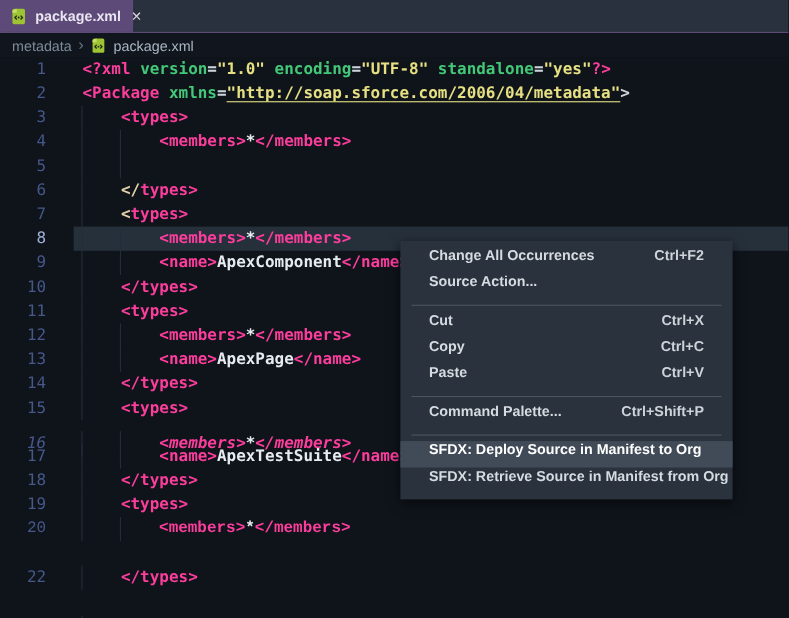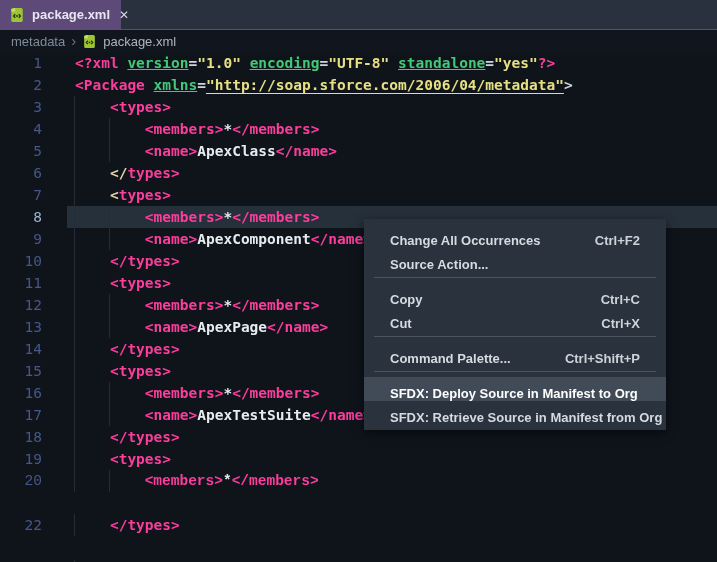--- a/index.html
+++ b/index.html
@@ -28,32 +28,32 @@
           font-family:"DejaVu Sans Mono","Liberation Mono",monospace;font-size:14.5px;font-weight:600;}
   .row{position:absolute;left:0;right:0;height:22px;}
   .row.active::before{content:"";position:absolute;left:67px;right:0;top:0;bottom:0;background:#26303b;}
   .ln{position:absolute;left:0;top:0;width:42px;text-align:right;color:#46578a;
       line-height:22px;font-weight:400;}
   .row.active .ln{color:#9db0d6;}
   .guide{position:absolute;top:0;height:22px;width:1px;background:#232d39;}
   .code{position:absolute;left:75px;top:0;line-height:22px;white-space:pre;}
   .t-ws{color:#0f141b;}
   .t-tag{color:#fb3d9c;}
-  .t-attr{color:#43c878;text-decoration:underline;}
+  .t-attr{color:#43c878;}
   .t-str{color:#e6e083;}
   .t-link{color:#e6e083;text-decoration:underline;text-underline-offset:3px;}
   .t-plain{color:#e6ebf0;}
   .t-punc{color:#ced4da;}
   .t-gold{color:#e3d4a8;}
 
   
   .menu{position:absolute;left:364px;top:219px;width:302px;background:#2a323d;
         padding:5px 0;box-sizing:border-box;box-shadow:0 3px 10px rgba(0,0,0,.55);
         font-size:13px;font-weight:600;color:#d6dbe1;z-index:10;}
-  .mi{display:flex;justify-content:space-between;align-items:flex-end;height:24px;
+  .mi{display:flex;justify-content:space-between;align-items:flex-start;height:24px;
       padding:0 26px;cursor:pointer;white-space:nowrap;}
   .mi.hl{background:#414b58;color:#ffffff;}
   .mi .sc{color:#cdd3d9;font-weight:600;}
   .msep{height:1px;background:#4c555f;margin:5px 10px;}
 </style>
 </head>
 <body>
 
 <div class="app">
 
@@ -105,21 +105,20 @@
       <div class="row" style="top: 66px;">
         <span class="ln">4</span>
         <span class="guide" style="left: 74px;"></span>
         <span class="guide" style="left: 109px;"></span>
         <span class="code"><span class="t-ws">        </span><span class="t-tag">&lt;members&gt;</span><span class="t-plain">*</span><span class="t-tag">&lt;/members&gt;</span></span>
       </div>
       <div class="row" style="top: 88px;">
         <span class="ln">5</span>
         <span class="guide" style="left: 74px;"></span>
         <span class="guide" style="left: 109px;"></span>
-        <span class="code"><span class="t-ws">        </span><span class="t-tag">&lt;name&gt;</span><span class="t-plain">ApexClass</span><span class="t-tag">&lt;/name&gt;</span></span>
       </div>
       <div class="row" style="top: 110px;">
         <span class="ln">6</span>
         <span class="guide" style="left: 74px;"></span>
         <span class="code"><span class="t-ws">    </span><span class="t-gold">&lt;/</span><span class="t-tag">types&gt;</span></span>
       </div>
       <div class="row" style="top: 132px;">
         <span class="ln">7</span>
         <span class="guide" style="left: 74px;"></span>
         <span class="code"><span class="t-ws">    </span><span class="t-gold">&lt;</span><span class="t-tag">types&gt;</span></span>
@@ -161,21 +160,21 @@
       <div class="row" style="top: 286px;">
         <span class="ln">14</span>
         <span class="guide" style="left: 74px;"></span>
         <span class="code"><span class="t-ws">    </span><span class="t-tag">&lt;/types&gt;</span></span>
       </div>
       <div class="row" style="top: 308px;">
         <span class="ln">15</span>
         <span class="guide" style="left: 74px;"></span>
         <span class="code"><span class="t-ws">    </span><span class="t-tag">&lt;types&gt;</span></span>
       </div>
-      <div class="row" style="top: 330px;">
+      <div class="row" style="top: 340px; font-style: italic;">
         <span class="ln">16</span>
         <span class="guide" style="left: 74px;"></span>
         <span class="guide" style="left: 109px;"></span>
         <span class="code"><span class="t-ws">        </span><span class="t-tag">&lt;members&gt;</span><span class="t-plain">*</span><span class="t-tag">&lt;/members&gt;</span></span>
       </div>
       <div class="row" style="top: 352px;">
         <span class="ln">17</span>
         <span class="guide" style="left: 74px;"></span>
         <span class="guide" style="left: 109px;"></span>
         <span class="code"><span class="t-ws">        </span><span class="t-tag">&lt;name&gt;</span><span class="t-plain">ApexTestSuite</span><span class="t-tag">&lt;/name&gt;</span></span>
@@ -212,26 +211,30 @@
       <div class="mi">
         <span class="lab">Change All Occurrences</span>
         <span class="sc">Ctrl+F2</span>
       </div>
       <div class="mi">
         <span class="lab">Source Action...</span>
         <span class="sc"></span>
       </div>
       <div class="msep"></div>
       <div class="mi">
+        <span class="lab">Cut</span>
+        <span class="sc">Ctrl+X</span>
+      </div>
+      <div class="mi">
         <span class="lab">Copy</span>
         <span class="sc">Ctrl+C</span>
       </div>
       <div class="mi">
-        <span class="lab">Cut</span>
-        <span class="sc">Ctrl+X</span>
+        <span class="lab">Paste</span>
+        <span class="sc">Ctrl+V</span>
       </div>
       <div class="msep"></div>
       <div class="mi">
         <span class="lab">Command Palette...</span>
         <span class="sc">Ctrl+Shift+P</span>
       </div>
       <div class="msep"></div>
       <div class="mi hl">
         <span class="lab">SFDX: Deploy Source in Manifest to Org</span>
         <span class="sc"></span>

